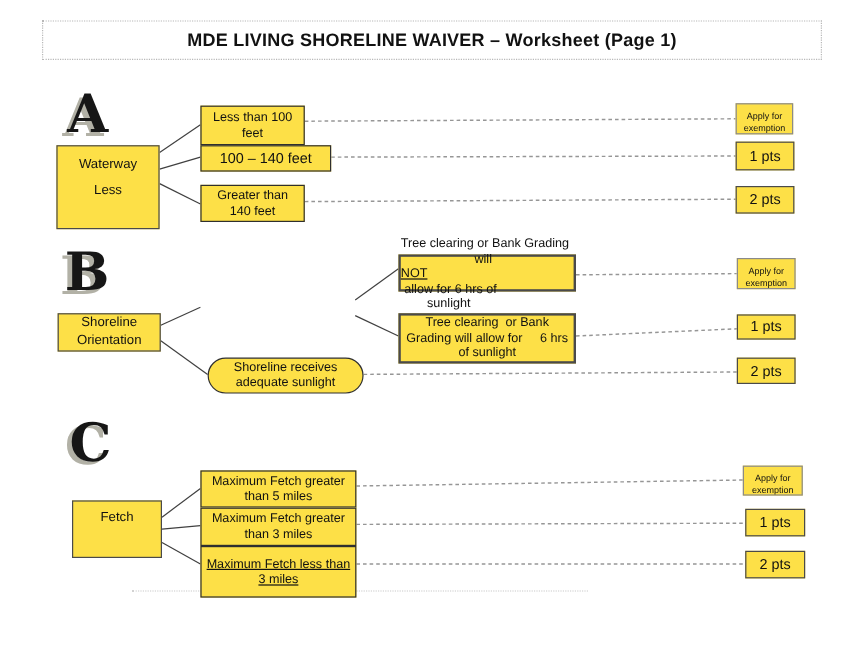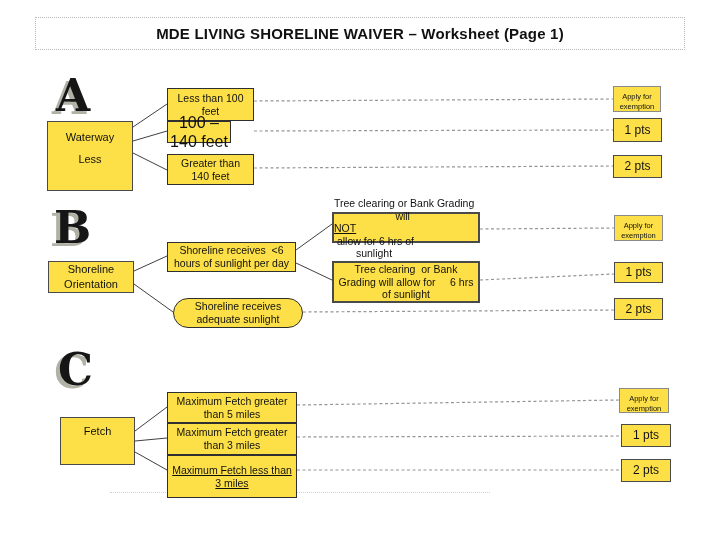--- a/index.html
+++ b/index.html
@@ -63,33 +63,31 @@
 
   <div class="title-box">
     <span class="title-text">MDE LIVING SHORELINE WAIVER – Worksheet (Page 1)</span>
   </div>
 
   <div class="letter" style="left:56px;top:74px;">A</div>
   <div class="box cat waterway top-align" style="left:47px;top:121px;width:86px;height:70px;">Waterway
 Less</div>
   <div class="box" style="left:167px;top:88px;width:87px;height:33px;">Less than 100
 feet</div>
-  <div class="box" style="left:167px;top:121px;width:64px;height:22px;font-size:16px;">100 – 140 feet</div>
+  <div class="box" style="left:167px;top:121px;width:109px;height:22px;font-size:12px;">100 – 140 feet</div>
   <div class="box" style="left:167px;top:154px;width:87px;height:31px;">Greater than
 140 feet</div>
   <div class="box exm" style="left:613px;top:86px;width:48px;height:26px;">Apply for
 exemption</div>
   <div class="box pts" style="left:613px;top:118px;width:49px;height:24px;">1 pts</div>
   <div class="box pts" style="left:613px;top:155px;width:49px;height:23px;">2 pts</div>
 
   <div class="letter" style="left:54px;top:206px;">B</div>
   <div class="box cat" style="left:48px;top:261px;width:86px;height:32px;line-height:1.35;">Shoreline
 Orientation</div>
-  <div class="box" style="left:167px;top:242px;width:129px;height:30px;">Shoreline receives  &lt;6
-hours of sunlight per day</div>
   <div class="box" style="left:173px;top:298px;width:130px;height:30px;border-radius:15px;">Shoreline receives
 adequate sunlight</div>
   <div class="box thick overflow-txt" style="left:332px;top:212px;width:148px;height:31px;"><span>Tree clearing or Bank Grading
 will </span><span class="u">NOT</span><span> allow for 6 hrs of
 sunlight</span></div>
   <div class="box thick" style="left:332px;top:261px;width:148px;height:42px;">Tree clearing  or Bank
 Grading will allow for     6 hrs
 of sunlight</div>
   <div class="box exm" style="left:614px;top:215px;width:49px;height:26px;">Apply for
 exemption</div>

